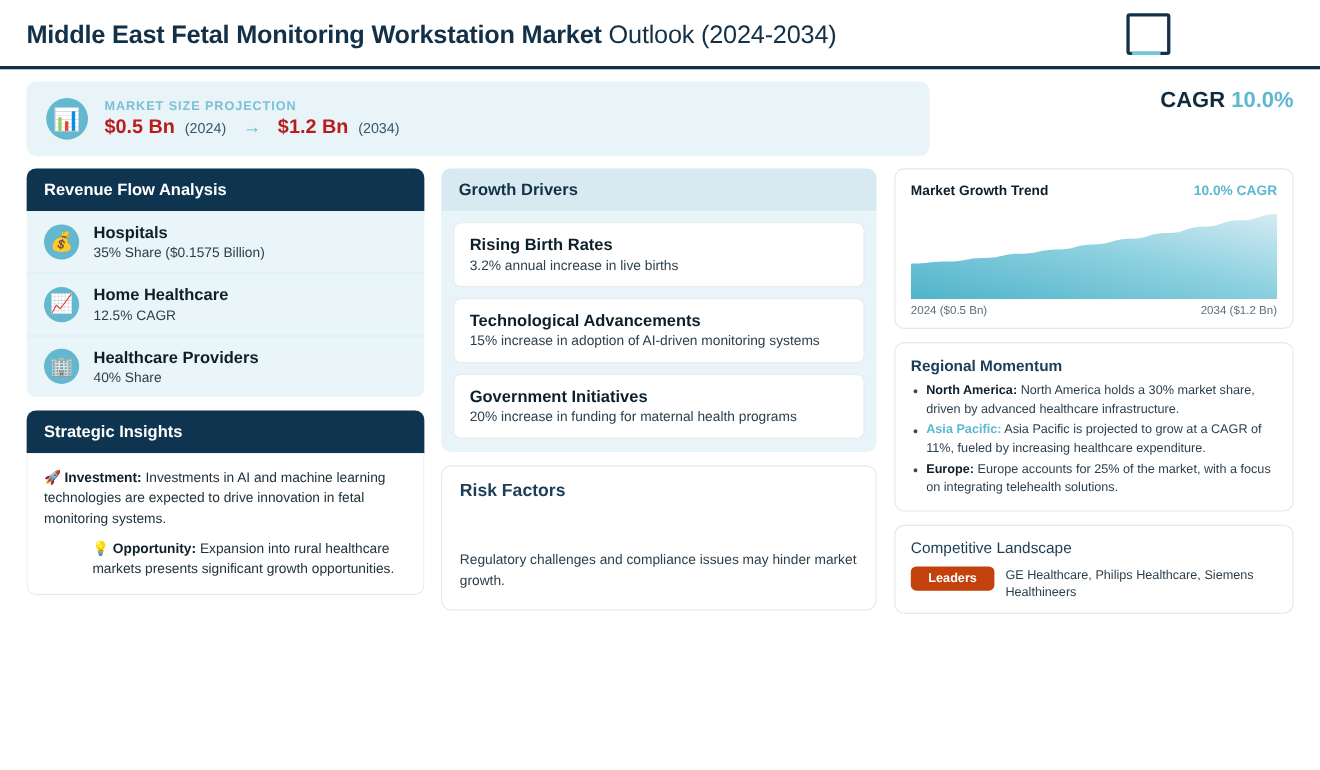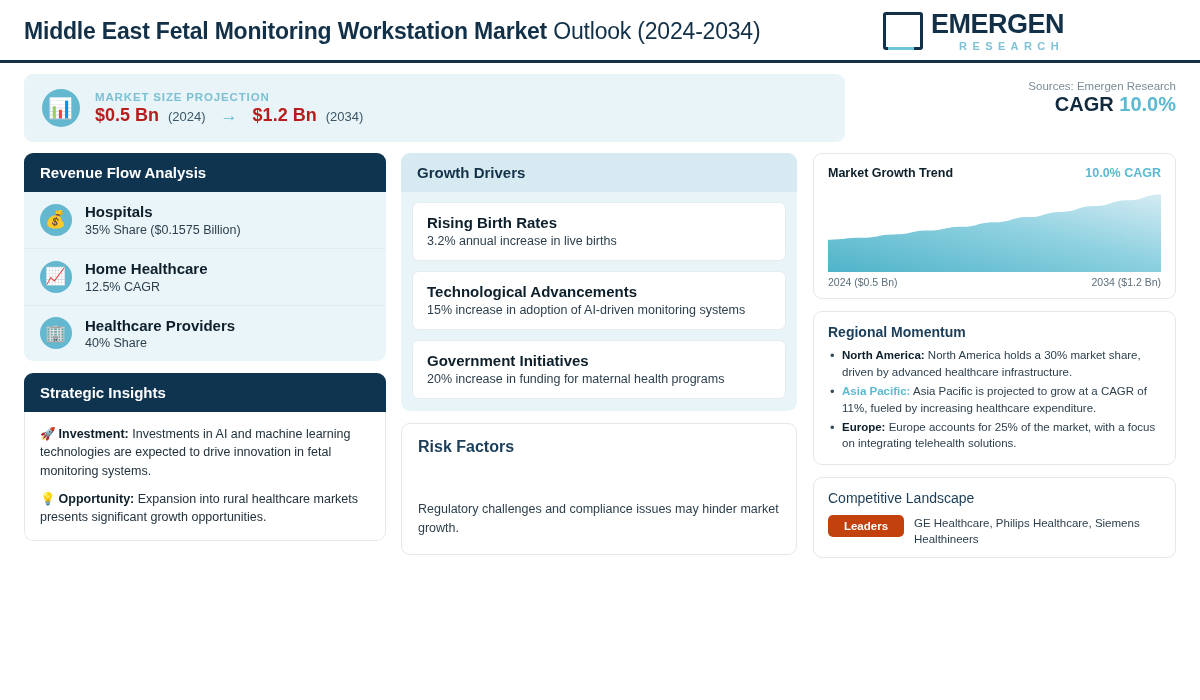--- a/index.html
+++ b/index.html
@@ -103,21 +103,21 @@
   }
   .rf-name { font-size: 15px; font-weight: 700; color: #0d1f2b; line-height: 1.25; }
   .rf-sub  { font-size: 12.5px; color: #2c3f4c; margin-top: 1px; }
 
   
   .si-body {
     background: #ffffff; border: 1px solid #e3e8ec; border-top: none;
     border-radius: 0 0 9px 9px; padding: 13px 15px 14px;
   }
   .si-item { font-size: 12.5px; line-height: 1.45; color: #22323c; margin-bottom: 10px; }
-  .si-item:last-child { margin-bottom: 0; }
+  .si-item:last-child { margin-bottom: 0; margin-left: 44px; }
   .si-item b { color: #0d1f2b; }
   .si-emoji { margin-right: 3px; }
 
   
   .gd-body { background: #e9f4f8; padding: 10px 11px 12px; }
   .gd-card {
     background: #ffffff; border: 1px solid #e6ebee; border-radius: 7px;
     padding: 11px 14px 12px; margin-bottom: 10px;
   }
   .gd-card:last-child { margin-bottom: 0; }
@@ -173,44 +173,39 @@
 </style>
 </head>
 <body>
 
 <div class="page">
 
   <div class="header">
     <div class="title"><b>Middle East Fetal Monitoring Workstation Market</b><span> Outlook (2024-2034)</span></div>
     <div class="logo">
       <div class="logo-mark"></div>
-      <div class="logo-text">
-        <div class="logo-emergen">EMERGEN</div>
-        <div class="logo-research">RESEARCH</div>
-      </div>
     </div>
   </div>
   <div class="header-rule"></div>
 
   <div class="banner">
     <div class="banner-icon">📊</div>
     <div class="banner-txt">
       <div class="banner-label">MARKET SIZE PROJECTION</div>
       <div class="banner-values">
         <span class="big-num">$0.5 Bn</span>
         <span class="yr">(2024)</span>
         <span class="arrow">→</span>
         <span class="big-num">$1.2 Bn</span>
         <span class="yr">(2034)</span>
       </div>
     </div>
   </div>
 
   <div class="banner-right">
-    <div class="sources">Sources: Emergen Research</div>
     <div class="cagr"><span>CAGR</span> <em>10.0%</em></div>
   </div>
 
   <div class="col-left">
 
     <div class="panel">
       <div class="panel-head-dark">Revenue Flow Analysis</div>
       <div class="rf-body">
 
         <div class="rf-row">

